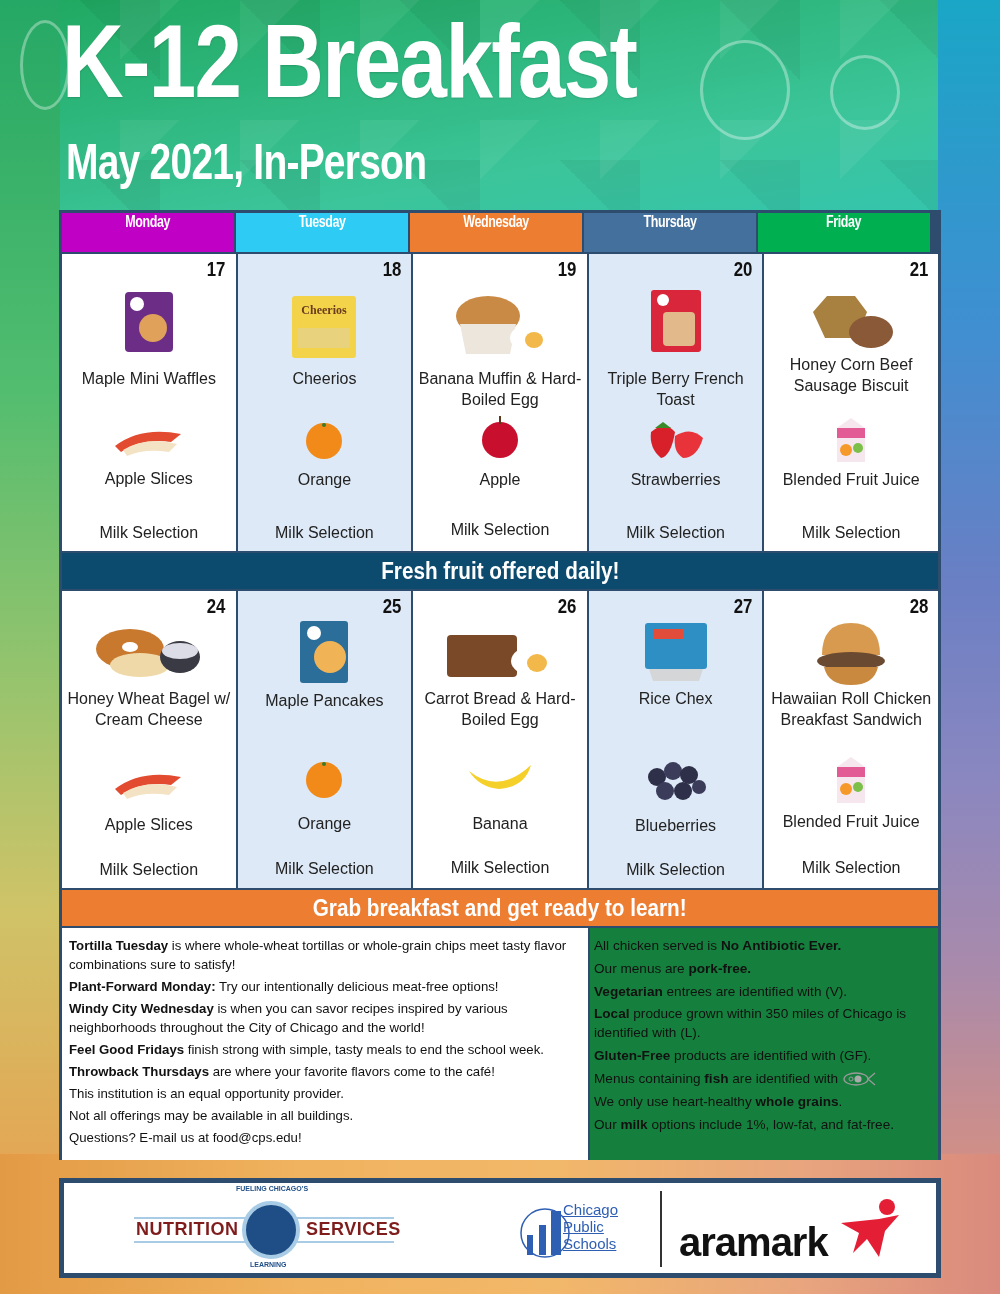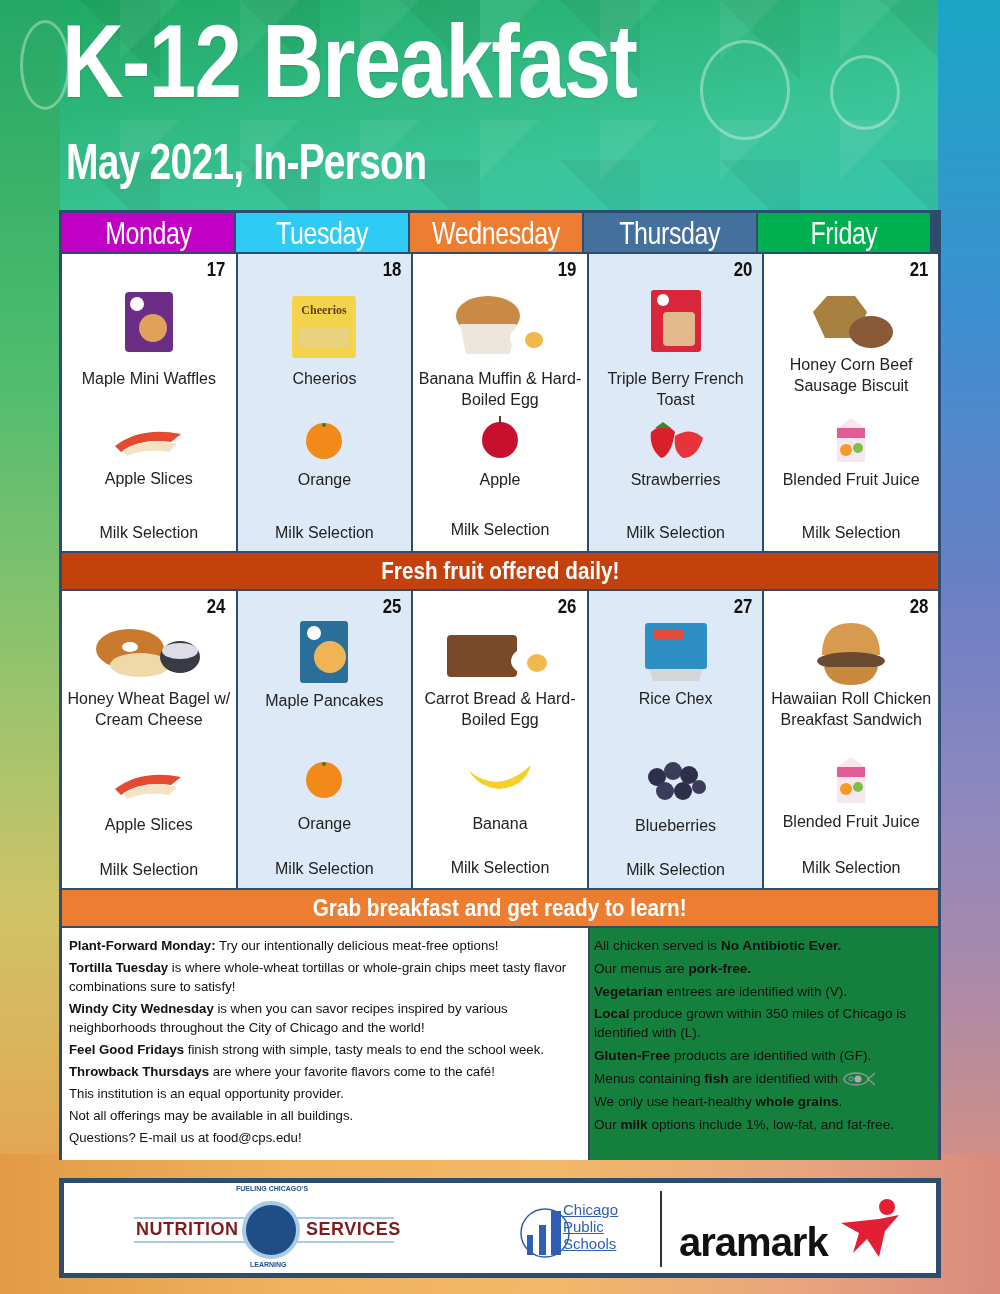--- a/index.html
+++ b/index.html
@@ -38,22 +38,22 @@
       position: absolute; left: 66px; top: 134px;
       color: #fff; font-weight: bold; font-size: 50px; line-height: 56px;
       transform: scaleX(0.78); transform-origin: left top; letter-spacing: -1px;
     }
     .calendar {
       position: absolute; left: 59px; top: 210px; width: 882px; height: 950px;
       background: #2e4c6d; padding: 3px;
     }
     .grid-head { display: flex; height: 39px; }
     .day-head {
-      flex: 1; color: #fff; font-weight: normal; font-size: 32px;
-      display: flex; align-items: flex-end; justify-content: center;
+      flex: 1; color: #fff; font-weight: bold; font-size: 16px;
+      display: flex; align-items: flex-start; justify-content: center;
       margin-right: 2px;
     }
     .day-head:last-child { margin-right: 8px; }
     .day-head span { display: inline-block; transform: scaleX(0.78); letter-spacing: -0.5px; }
     .week { display: flex; height: 297px; margin-top: 2px; }
     .cell {
       flex: 1; position: relative; background: #fff; margin-right: 2px;
       text-align: center; color: #222; font-size: 16px;
     }
     .cell:last-child { margin-right: 0; }
@@ -198,21 +198,21 @@
           <path d="M4 12 L18 2 L32 12 L32 46 L4 46Z" fill="#f6e7ee"></path>
           <rect x="4" y="12" width="28" height="10" fill="#e25b94"></rect>
           <circle cx="13" cy="34" r="6" fill="#f59a2a"></circle>
           <circle cx="25" cy="32" r="5" fill="#7cc04a"></circle>
         </svg>
       <div class="item" style="top:215px">Blended Fruit Juice</div>
       <div class="item" style="top:268px">Milk Selection</div>
     </div>
   </div>
 
-  <div class="banner" style="background:#c2410c">
+  <div class="banner" style="background:#0c4a6e">
       <span>Fresh fruit offered daily!</span>
     </div>
 
   <div class="week">
     <div class="cell">
       <div class="date">24</div>
       <svg class="pic" style="top:34px" width="110" height="56">
           <ellipse cx="36" cy="24" rx="34" ry="20" fill="#c8792e"></ellipse>
           <ellipse cx="36" cy="22" rx="8" ry="5" fill="#fff"></ellipse>
           <ellipse cx="46" cy="40" rx="30" ry="12" fill="#f0d9a8"></ellipse>
@@ -293,22 +293,22 @@
       <div class="item" style="top:266px">Milk Selection</div>
     </div>
   </div>
 
   <div class="banner" style="background:#ed7d31">
       <span>Grab breakfast and get ready to learn!</span>
     </div>
 
   <div class="notes">
     <div class="notes-left">
+      <p><b>Tortilla Tuesday</b><span> is where whole-wheat tortillas or whole-grain chips meet  tasty flavor combinations sure to satisfy!</span></p>
       <p><b>Plant-Forward Monday:</b><span> Try our intentionally delicious meat-free options!</span></p>
-      <p><b>Tortilla Tuesday</b><span> is where whole-wheat tortillas or whole-grain chips meet  tasty flavor combinations sure to satisfy!</span></p>
       <p><b>Windy City Wednesday</b><span> is when you can savor recipes inspired by various neighborhoods throughout the City of Chicago and the world!</span></p>
       <p><b>Feel Good Fridays</b><span> finish strong with simple, tasty meals to end the school week.</span></p>
       <p><b>Throwback Thursdays</b><span> are where your favorite flavors come to the café!</span></p>
       <p><span>This institution is an equal opportunity provider.</span></p>
       <p><span>Not all offerings may be available in all buildings.</span></p>
       <p><span>Questions? E-mail us at food@cps.edu!</span></p>
     </div>
     <div class="notes-right">
       <p><span>All chicken served is </span><b>No Antibiotic Ever.</b><span></span></p>
       <p><span>Our menus are </span><b>pork-free.</b><span></span></p>

